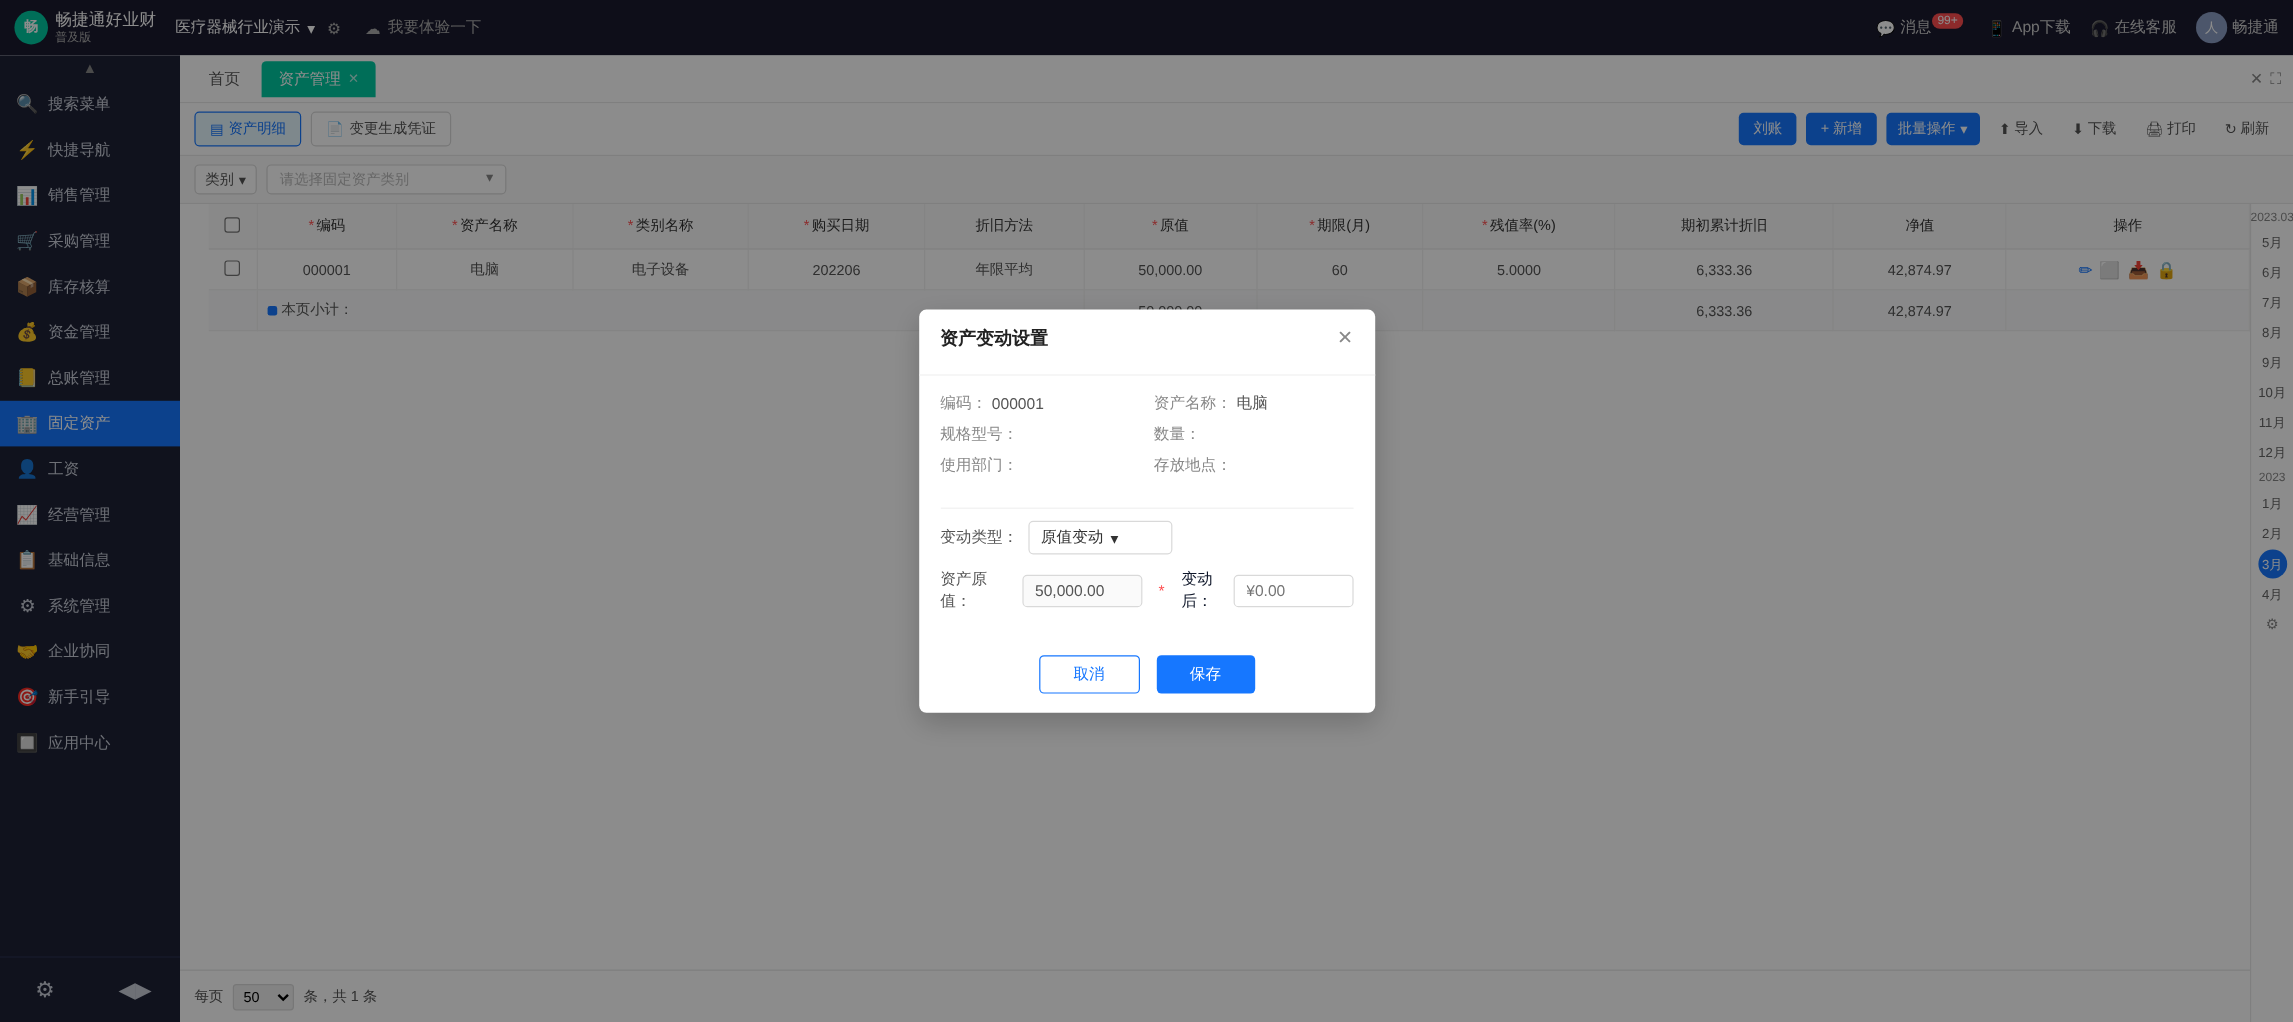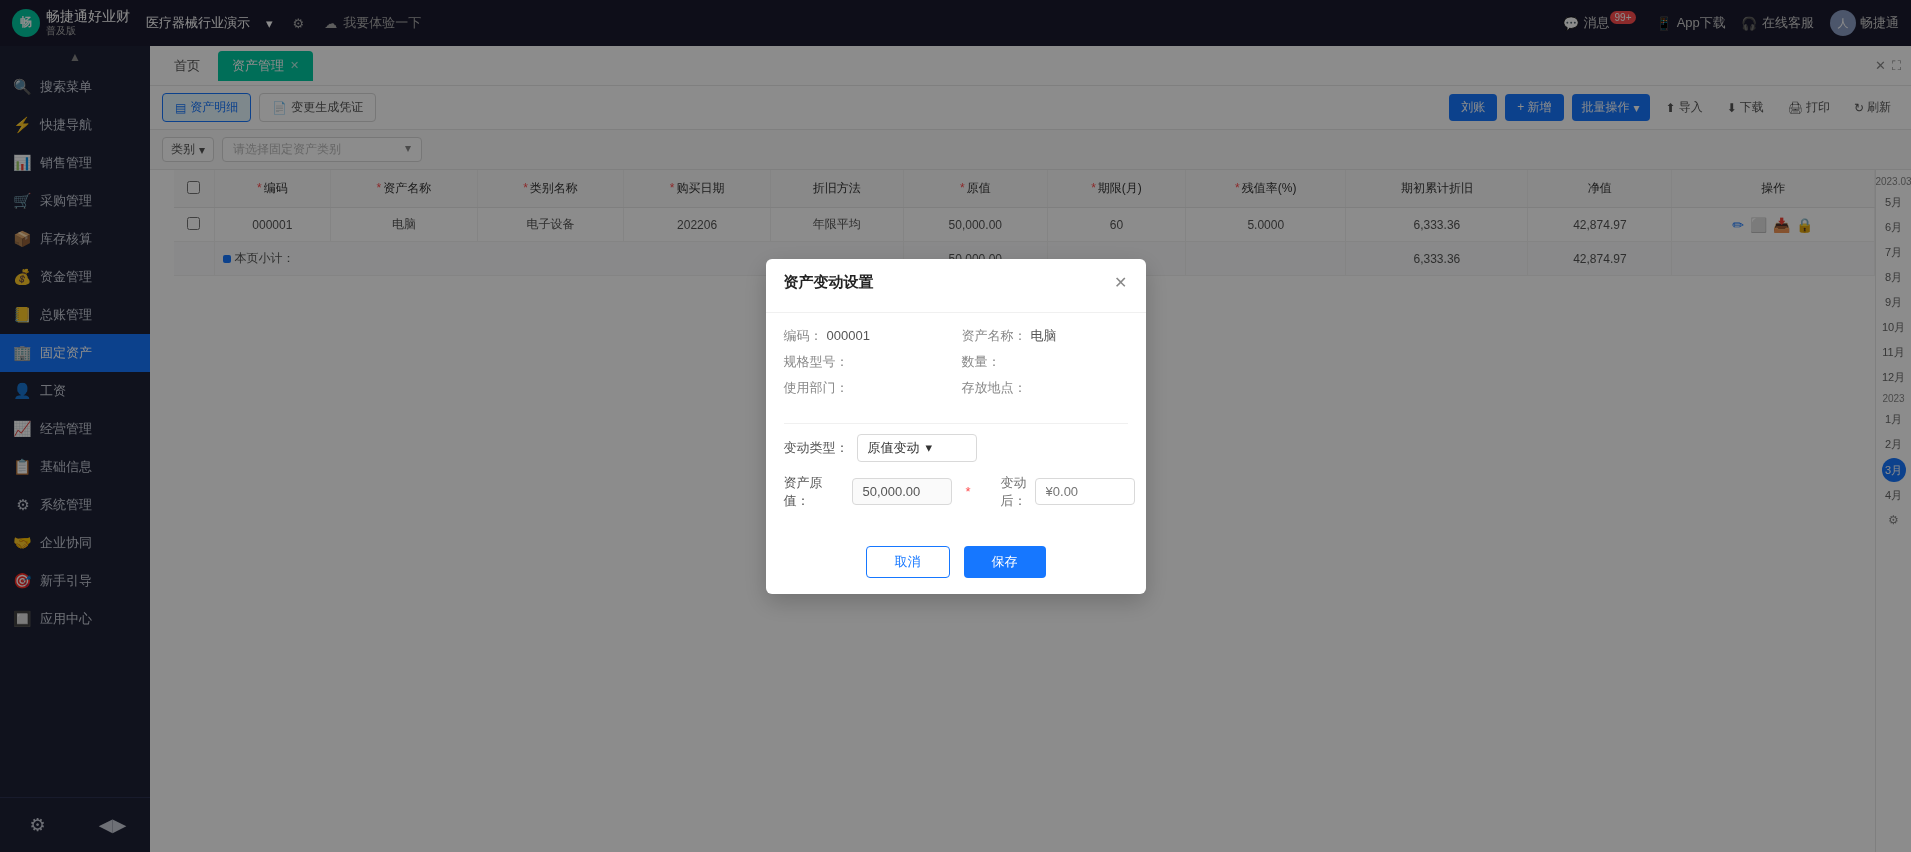--- a/index.html
+++ b/index.html
@@ -10,21 +10,21 @@
     .top-bar { height: 46px; background: #1a1a2e; display: flex; align-items: center; padding: 0 12px; color: #fff; flex-shrink: 0; }
     .main-area { display: flex; flex: 1; overflow: hidden; }
     .sidebar { width: 150px; background: #1e2235; color: #c8ccd8; flex-shrink: 0; display: flex; flex-direction: column; }
     .content-area { flex: 1; display: flex; flex-direction: column; overflow: hidden; }
 
     
     .top-bar-logo { display: flex; align-items: center; gap: 6px; margin-right: 16px; }
     .logo-icon { width: 28px; height: 28px; background: #00c8a0; border-radius: 50%; display: flex; align-items: center; justify-content: center; font-size: 12px; color: #fff; font-weight: bold; }
     .logo-text { font-size: 14px; color: #fff; line-height: 1.2; }
     .logo-subtext { font-size: 10px; color: #aaa; }
-    .top-bar-company { display: flex; align-items: center; gap: 16px; color: #fff; font-size: 13px; }
+    .top-bar-company { display: flex; align-items: center; gap: 6px; color: #fff; font-size: 13px; }
     .top-bar-right { margin-left: auto; display: flex; align-items: center; gap: 16px; color: #ccc; font-size: 13px; }
     .badge { background: #ff4d4f; color: #fff; border-radius: 10px; padding: 1px 5px; font-size: 10px; position: relative; top: -6px; left: -4px; }
     .top-bar-item { display: flex; align-items: center; gap: 4px; cursor: pointer; }
     .avatar-circle { width: 26px; height: 26px; background: #8b9dc3; border-radius: 50%; display: flex; align-items: center; justify-content: center; color: #fff; font-size: 11px; }
     .sidebar-item { display: flex; align-items: center; gap: 8px; padding: 10px 14px; cursor: pointer; color: #c8ccd8; font-size: 13px; }
     .sidebar-item.active { background: #1677ff; color: #fff; }
     .sidebar-icon { width: 18px; height: 18px; display: flex; align-items: center; justify-content: center; font-size: 15px; }
     .sidebar-bottom { margin-top: auto; border-top: 1px solid #2d3250; padding: 8px 0; display: flex; }
     .sidebar-bottom-item { flex: 1; display: flex; align-items: center; justify-content: center; padding: 8px; cursor: pointer; color: #c8ccd8; font-size: 18px; }
     .sidebar-scroll { overflow-y: auto; flex: 1; }
@@ -341,20 +341,28 @@
                   <td></td>
                   <td></td>
                   <td>6,333.36</td>
                   <td>42,874.97</td>
                   <td></td>
                 </tr>
               </tbody>
             </table>
           </div>
 
+          <div class="table-footer">
+            <span>每页</span>
+            <select class="page-select">
+              <option>50</option>
+              <option>100</option>
+            </select>
+            <span>条，共 1 条</span>
+          </div>
         </div>
 
         <div class="right-panel">
           <div class="cal-year">2023.03</div>
           <div class="cal-month">5月</div>
           <div class="cal-month">6月</div>
           <div class="cal-month">7月</div>
           <div class="cal-month">8月</div>
           <div class="cal-month">9月</div>
           <div class="cal-month">10月</div>
@@ -410,21 +418,21 @@
         <span class="modal-field-label">变动类型：</span>
         <div class="modal-select">
           <span>原值变动</span>
           <span>▾</span>
         </div>
       </div>
       <div class="modal-field">
         <span class="modal-field-label">资产原值：</span>
         <div class="modal-input-readonly">50,000.00</div>
         <span style="margin:0 6px; color:#ff4d4f; font-size:13px;">*</span>
-        <span style="color:#737373; font-size:13px;margin-left:16px;">变动后：</span>
+        <span style="color:#0f172a; font-size:13px;">变动后：</span>
         <input type="text" class="modal-input placeholder" placeholder="¥0.00" style="width: 100px; color: #b91c1c;">
       </div>
     </div>
     <div class="modal-footer">
       <button class="btn-cancel">取消</button>
       <button class="btn-save">保存</button>
     </div>
   </div>
 </div>
 

